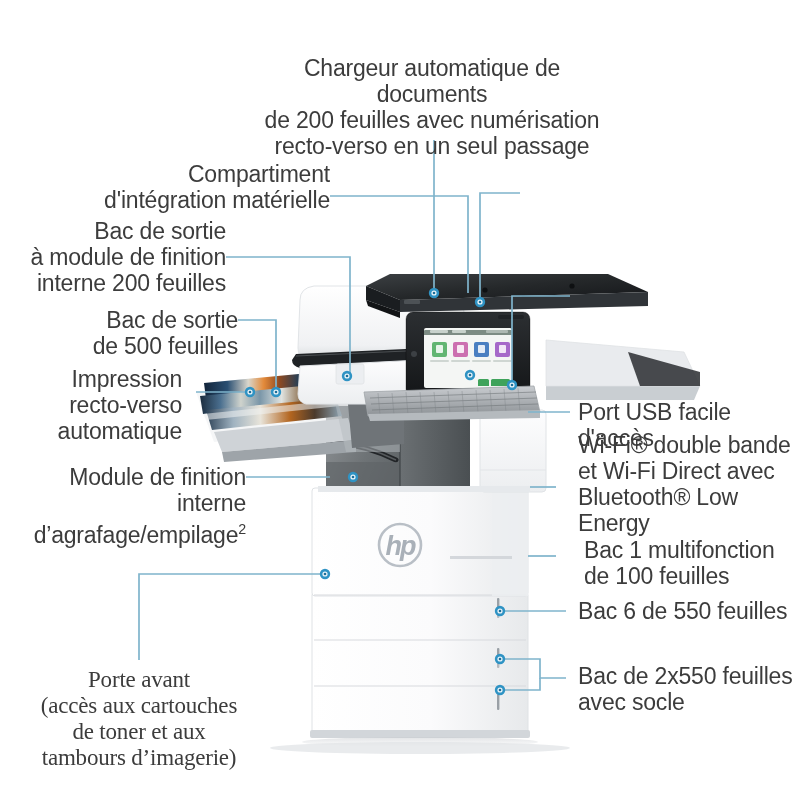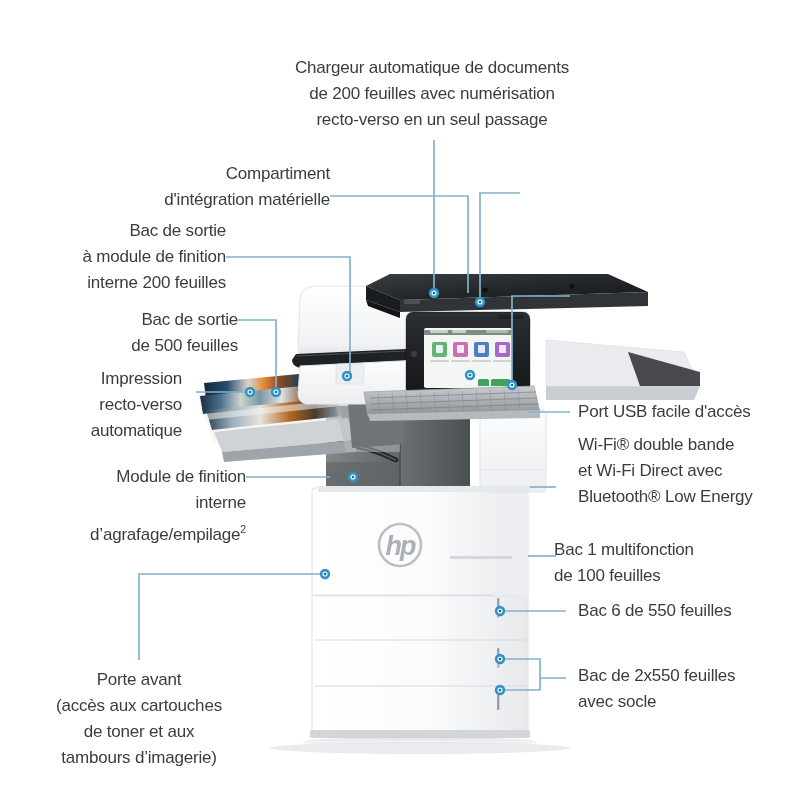--- a/index.html
+++ b/index.html
@@ -14,21 +14,21 @@
     height: 800px;
     background: #ffffff;
     font-family: "Liberation Sans", "DejaVu Sans", sans-serif;
     overflow: hidden;
   }
 
   
   .callout {
     position: absolute;
     color: #3c3c3c;
-    font-size: 17px;
+    font-size: 23px;
     line-height: 26px;
     letter-spacing: -0.2px;
     white-space: pre-line;
   }
   .callout.right { text-align: left; }
   .callout.left  { text-align: right; }
   .callout.center{ text-align: center; }
   .callout sup { font-size: 0.62em; vertical-align: super; }
 
   
@@ -430,34 +430,34 @@
 de 500 feuilles</div>
 
   <div class="callout left" style="left:16px; top:366px; width:166px;">Impression
 recto-verso
 automatique</div>
 
   <div class="callout left" style="left:-6px; top:464px; width:252px;"><span>Module de finition
 interne
 d’agrafage/empilage</span><sup>2</sup></div>
 
-  <div class="callout center" style="left:8px; top:667px; width:262px;">Porte avant
+  <div class="callout center" style="left:8px; top:667px; width:262px;font-family:Liberation Serif, serif;">Porte avant
 (accès aux cartouches
 de toner et aux
 tambours d’imagerie)</div>
 
 
 
   <div class="callout right" style="left:578px; top:399px; width:222px;">Port USB facile d'accès</div>
 
   <div class="callout right" style="left:578px; top:432px; width:222px;">Wi-Fi® double bande
 et Wi-Fi Direct avec
 Bluetooth® Low Energy</div>
 
-  <div class="callout right" style="left:554px; top:537px; width:212px;">Bac 1 multifonction
+  <div class="callout right" style="left:584px; top:537px; width:212px;">Bac 1 multifonction
 de 100 feuilles</div>
 
   <div class="callout right" style="left:578px; top:598px; width:218px;">Bac 6 de 550 feuilles</div>
 
   <div class="callout right" style="left:578px; top:663px; width:216px;">Bac de 2x550 feuilles
 avec socle</div>
 
 </div>
 
 </body></html>

